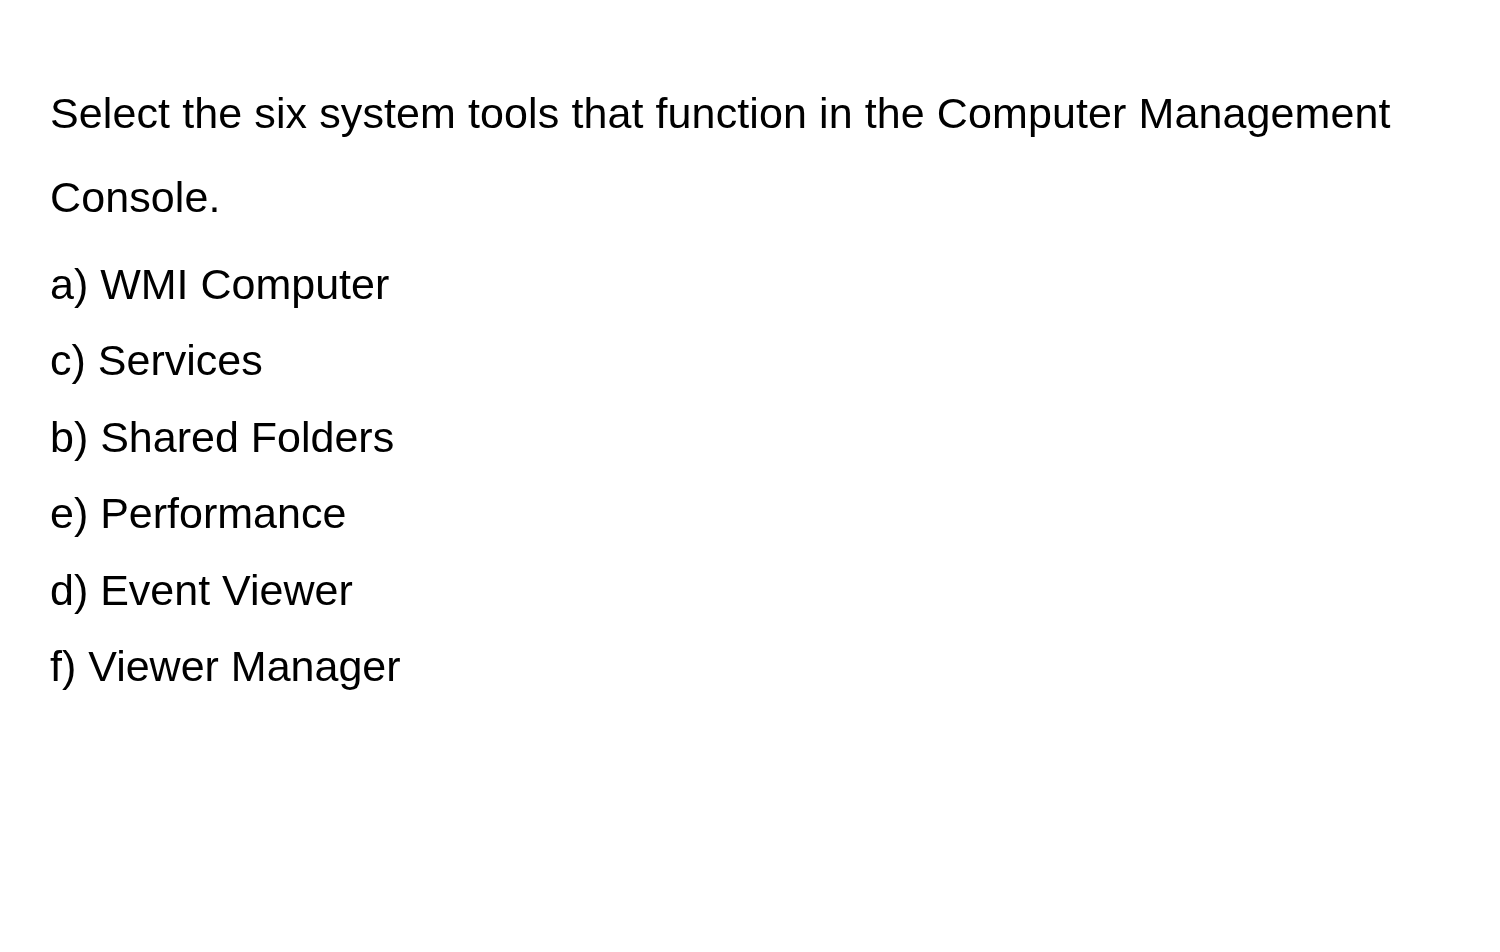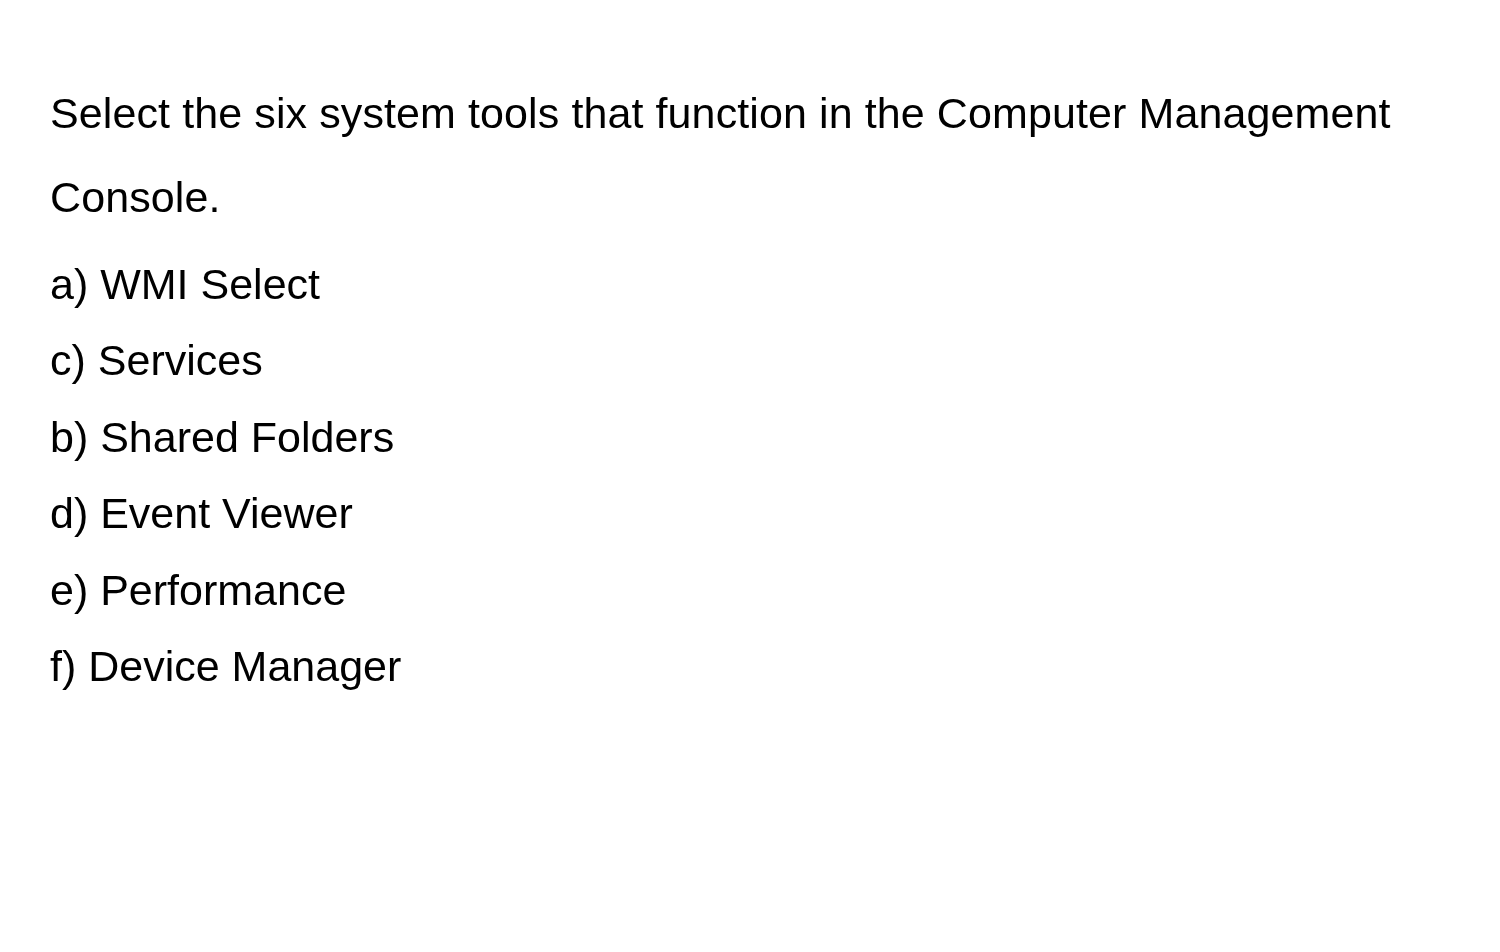--- a/index.html
+++ b/index.html
@@ -44,36 +44,36 @@
 </style>
 </head>
 <body>
 
 <div class="content">
   <div class="question">Select the six system tools that function in the Computer Management Console.</div>
 
   <div class="options">
     <span class="option">
       <span class="label">a)</span>
-      <span class="text">WMI Select</span>
+      <span class="text">WMI Computer</span>
     </span>
     <span class="option">
       <span class="label">c)</span>
       <span class="text">Services</span>
     </span>
     <span class="option">
       <span class="label">b)</span>
       <span class="text">Shared Folders</span>
     </span>
     <span class="option">
+      <span class="label">e)</span>
+      <span class="text">Performance</span>
+    </span>
+    <span class="option">
       <span class="label">d)</span>
       <span class="text">Event Viewer</span>
     </span>
     <span class="option">
-      <span class="label">e)</span>
-      <span class="text">Performance</span>
-    </span>
-    <span class="option">
       <span class="label">f)</span>
-      <span class="text">Device Manager</span>
+      <span class="text">Viewer Manager</span>
     </span>
   </div>
 </div>
 
 </body></html>

